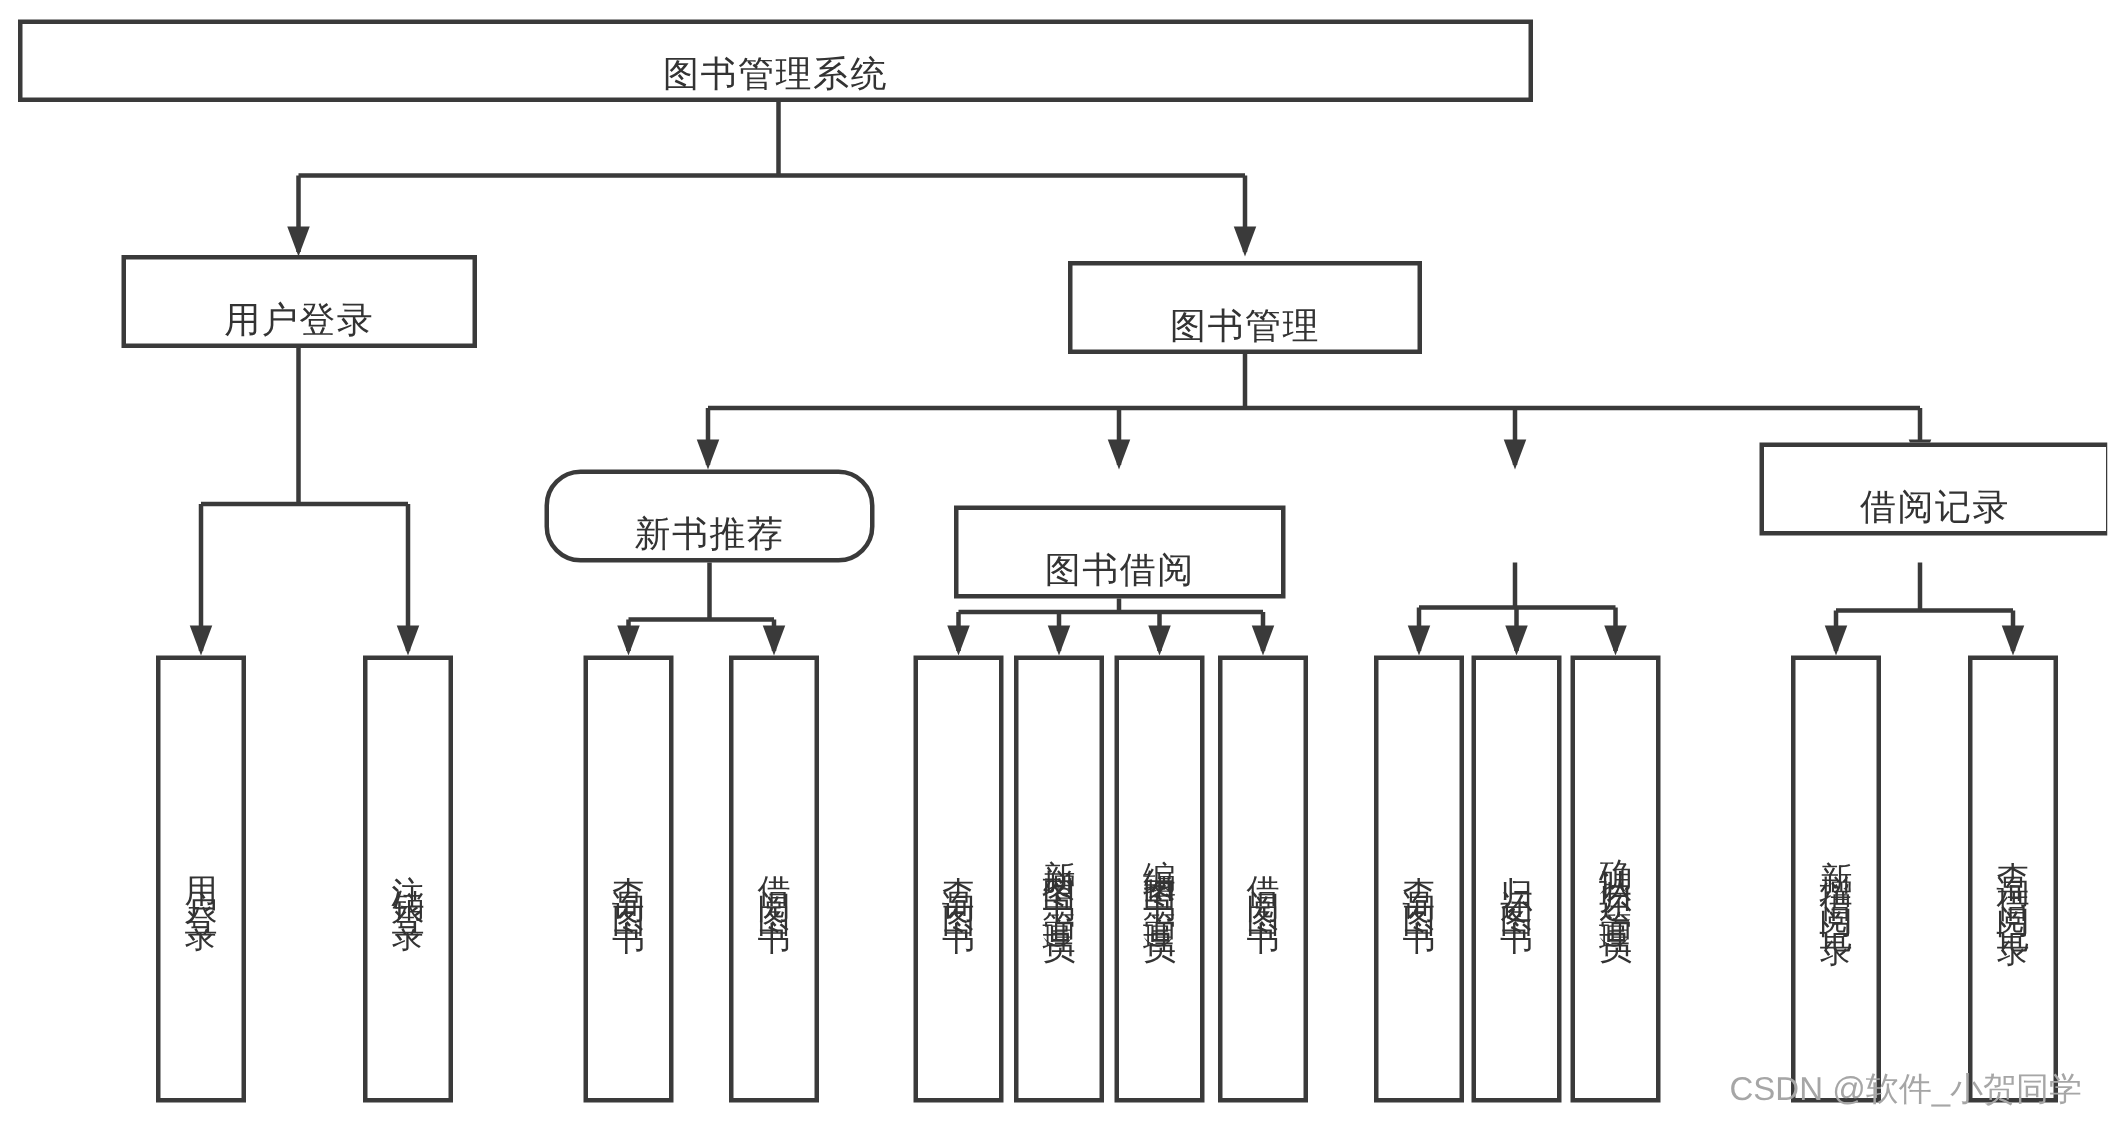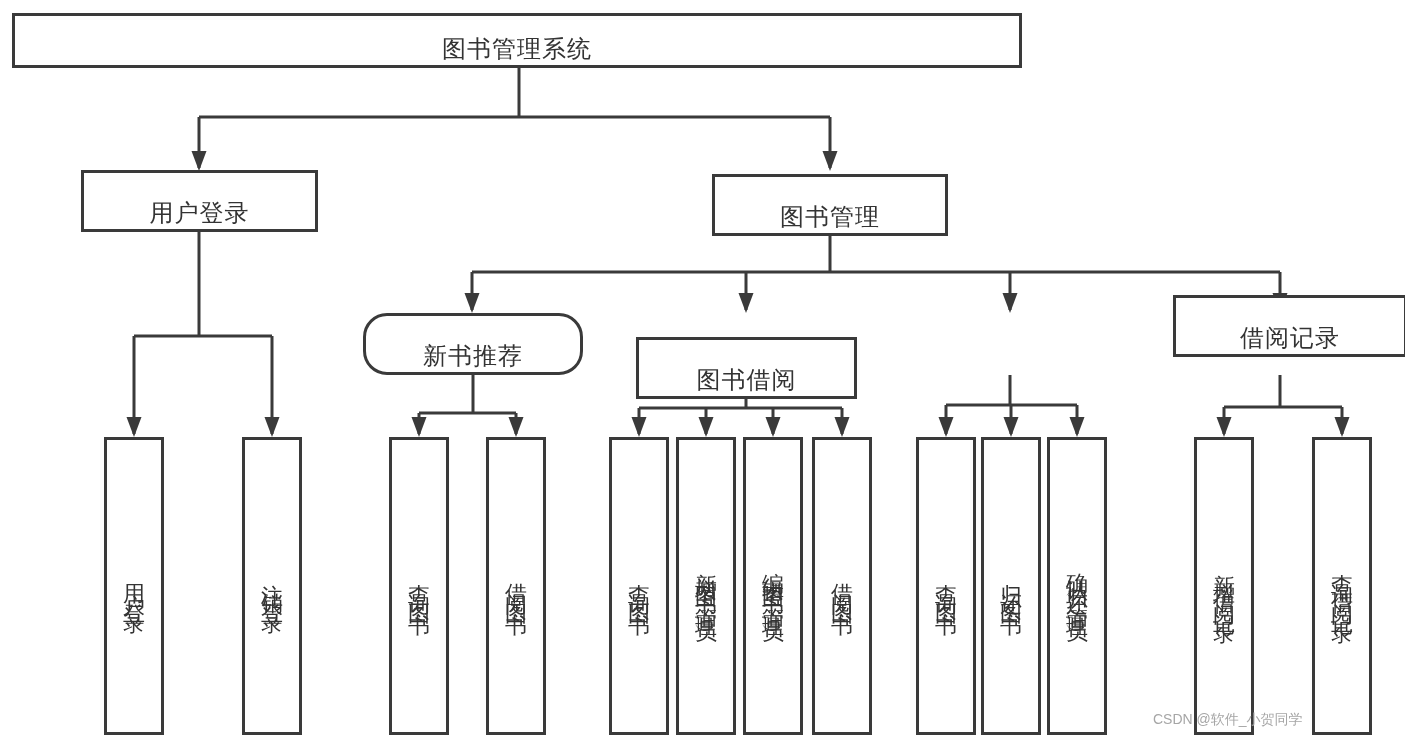--- a/index.html
+++ b/index.html
@@ -53,21 +53,21 @@
     height: 298px;
     overflow: hidden;
   }
   .leaf.tight {
     letter-spacing: 7px;
   }
   .watermark {
     position: absolute;
     left: 1153px;
     top: 711px;
-    font-size: 14px;
+    font-size: 22px;
     color: var(--watermark, #a6a6a6);
     white-space: nowrap;
     z-index: 5;
   }
 </style>
 </head>
 <body>
 
 <div class="stage">
 

